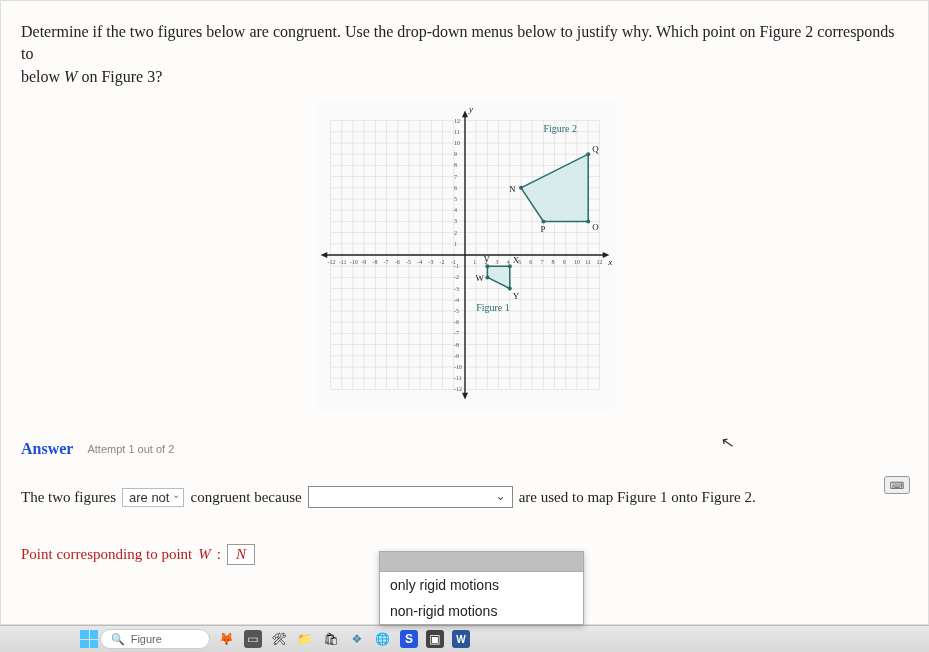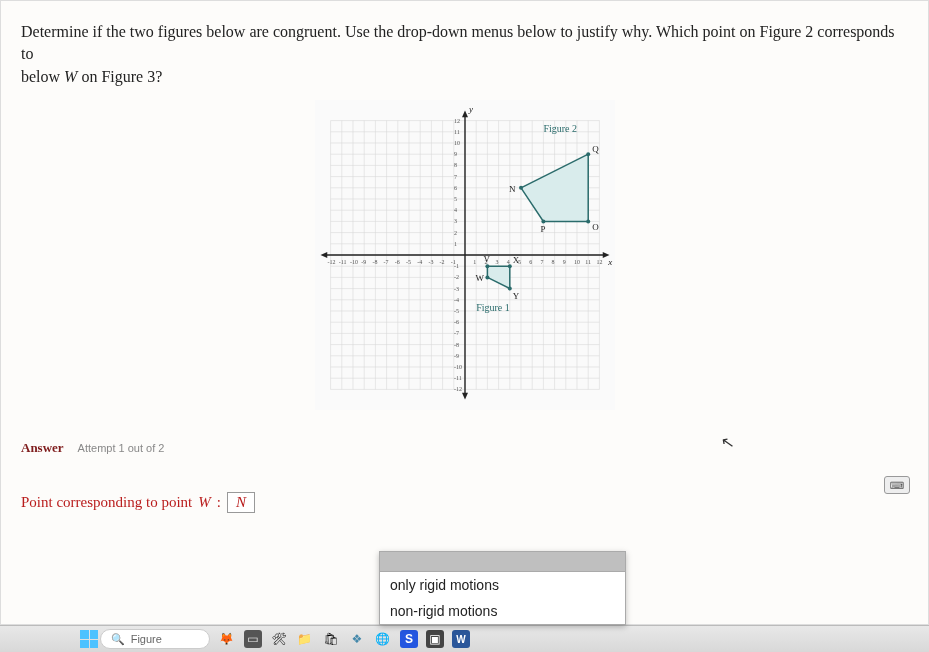--- a/index.html
+++ b/index.html
@@ -33,21 +33,21 @@
   }
   svg.graph { background: #fafafa; }
   .answer-row {
     display: flex;
     align-items: center;
     gap: 8px;
     margin-top: 20px;
     font-size: 14px;
     color: #333;
   }
-  .answer-label { font-weight: bold; font-size: 13px; color:#7f1d1d;}
+  .answer-label { font-weight: bold; font-size: 16px; color:#1d4ed8;}
   .attempt { font-size: 11px; color: #888; margin-left: 6px; font-family: Arial, sans-serif;}
   .keypad {
     position: absolute;
     right: 18px;
     top: 475px;
     width: 26px; height: 18px;
     border: 1px solid #999;
     border-radius: 3px;
     background: #eee;
     display:flex; align-items:center; justify-content:center;
@@ -83,21 +83,21 @@
     position:relative;
   }
   .big-select::after{
     content:"⌄";
     position:absolute; right:6px; top:2px; font-size:12px; color:#555;
   }
   .dropdown-open {
     position:absolute;
     left: 378px;
     top: 550px;
-    width: 247px;
+    width: 205px;
     border:1px solid #aaa;
     background:#fff;
     box-shadow: 0 2px 6px rgba(0,0,0,.25);
     z-index: 5;
     font-family: Arial, sans-serif;
   }
   .dropdown-open .blank {
     height: 20px;
     background:#bfbfbf;
     border-bottom:1px solid #aaa;
@@ -294,20 +294,27 @@
 
   <div class="answer-row">
     <span class="answer-label">Answer</span>
     <span class="attempt">Attempt 1 out of 2</span>
   </div>
 
   <div class="keypad">
     <span>⌨</span>
   </div>
 
+  <div class="sentence">
+    <span>The two figures</span>
+    <span class="mini-select">are not</span>
+    <span>congruent because</span>
+    <span class="big-select"></span>
+    <span>are used to map Figure 1 onto Figure 2.</span>
+  </div>
 
   <div class="point-row">
     <span>Point corresponding to point </span>
       <span class="ital">W</span>
       <span>: </span>
     <span class="point-box">N</span>
   </div>
 
   <div class="dropdown-open">
     <div class="blank"></div>

